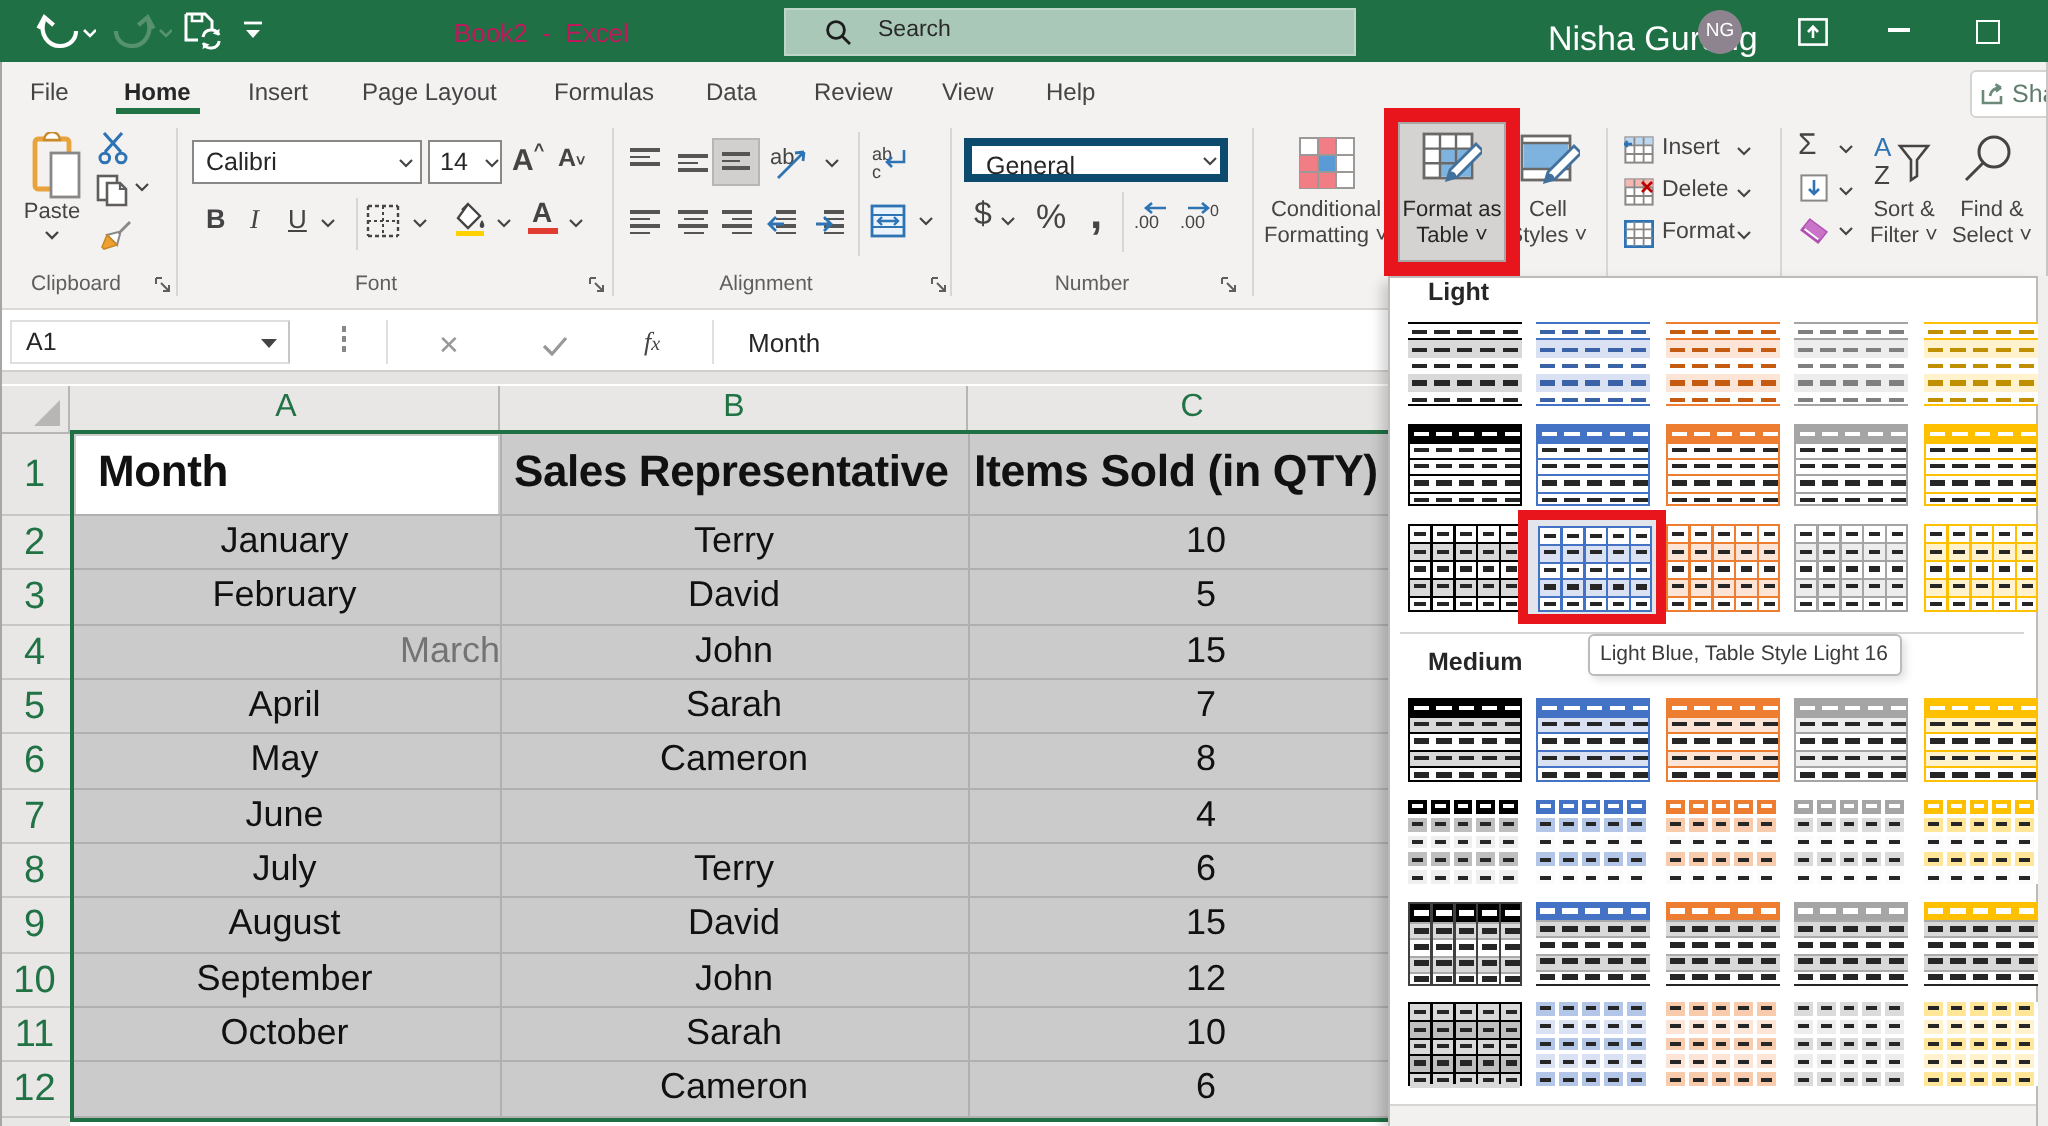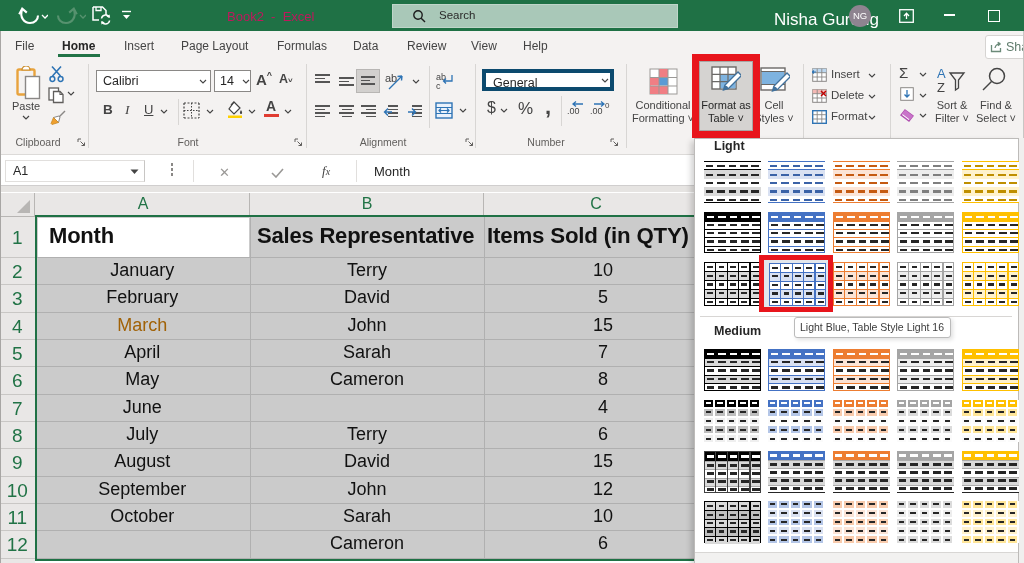--- a/index.html
+++ b/index.html
@@ -378,21 +378,21 @@
     <div class="abs" style="left:37.5px;top:217.5px;width:211.5px;height:39.6px;background:#fff"></div>
     <div class="abs" style="left:49px;top:222.5px;font-size:22px;letter-spacing:-0.2px;font-weight:bold;color:#111">Month</div>
     <div class="abs" style="left:257px;top:222.5px;font-size:22px;letter-spacing:-0.2px;font-weight:bold;color:#111">Sales Representative</div>
     <div class="abs" style="left:34.5px;top:257.1px;width:215.5px;text-align:center;font-size:18px;color:#111;line-height:27.33px">January</div>
     <div class="abs" style="left:487px;top:222.5px;font-size:22.3px;letter-spacing:-0.2px;font-weight:bold;color:#111">Items Sold (in QTY)</div>
     <div class="abs" style="left:250px;top:257.1px;width:234px;text-align:center;font-size:18px;color:#111;line-height:27.33px">Terry</div>
     <div class="abs" style="left:484px;top:257.1px;width:238px;text-align:center;font-size:18px;color:#111;line-height:27.33px">10</div>
     <div class="abs" style="left:34.5px;top:284.43px;width:215.5px;text-align:center;font-size:18px;color:#111;line-height:27.33px">February</div>
     <div class="abs" style="left:250px;top:284.43px;width:234px;text-align:center;font-size:18px;color:#111;line-height:27.33px">David</div>
     <div class="abs" style="left:484px;top:284.43px;width:238px;text-align:center;font-size:18px;color:#111;line-height:27.33px">5</div>
-    <div class="abs" style="left:34.5px;top:311.76px;width:215.5px;text-align:center;font-size:18px;color:#a16207;line-height:27.33px">March</div>
+    <div class="abs" style="left:34.5px;top:311.76px;width:215.5px;text-align:right;font-size:18px;color:#737373;line-height:27.33px">March</div>
     <div class="abs" style="left:250px;top:311.76px;width:234px;text-align:center;font-size:18px;color:#111;line-height:27.33px">John</div>
     <div class="abs" style="left:484px;top:311.76px;width:238px;text-align:center;font-size:18px;color:#111;line-height:27.33px">15</div>
     <div class="abs" style="left:34.5px;top:339.09px;width:215.5px;text-align:center;font-size:18px;color:#111;line-height:27.33px">April</div>
     <div class="abs" style="left:250px;top:339.09px;width:234px;text-align:center;font-size:18px;color:#111;line-height:27.33px">Sarah</div>
     <div class="abs" style="left:484px;top:339.09px;width:238px;text-align:center;font-size:18px;color:#111;line-height:27.33px">7</div>
     <div class="abs" style="left:34.5px;top:366.41999999999996px;width:215.5px;text-align:center;font-size:18px;color:#111;line-height:27.33px">May</div>
     <div class="abs" style="left:250px;top:366.41999999999996px;width:234px;text-align:center;font-size:18px;color:#111;line-height:27.33px">Cameron</div>
     <div class="abs" style="left:484px;top:366.41999999999996px;width:238px;text-align:center;font-size:18px;color:#111;line-height:27.33px">8</div>
     <div class="abs" style="left:34.5px;top:393.74999999999994px;width:215.5px;text-align:center;font-size:18px;color:#111;line-height:27.33px">June</div>
     <div class="abs" style="left:484px;top:393.74999999999994px;width:238px;text-align:center;font-size:18px;color:#111;line-height:27.33px">4</div>

